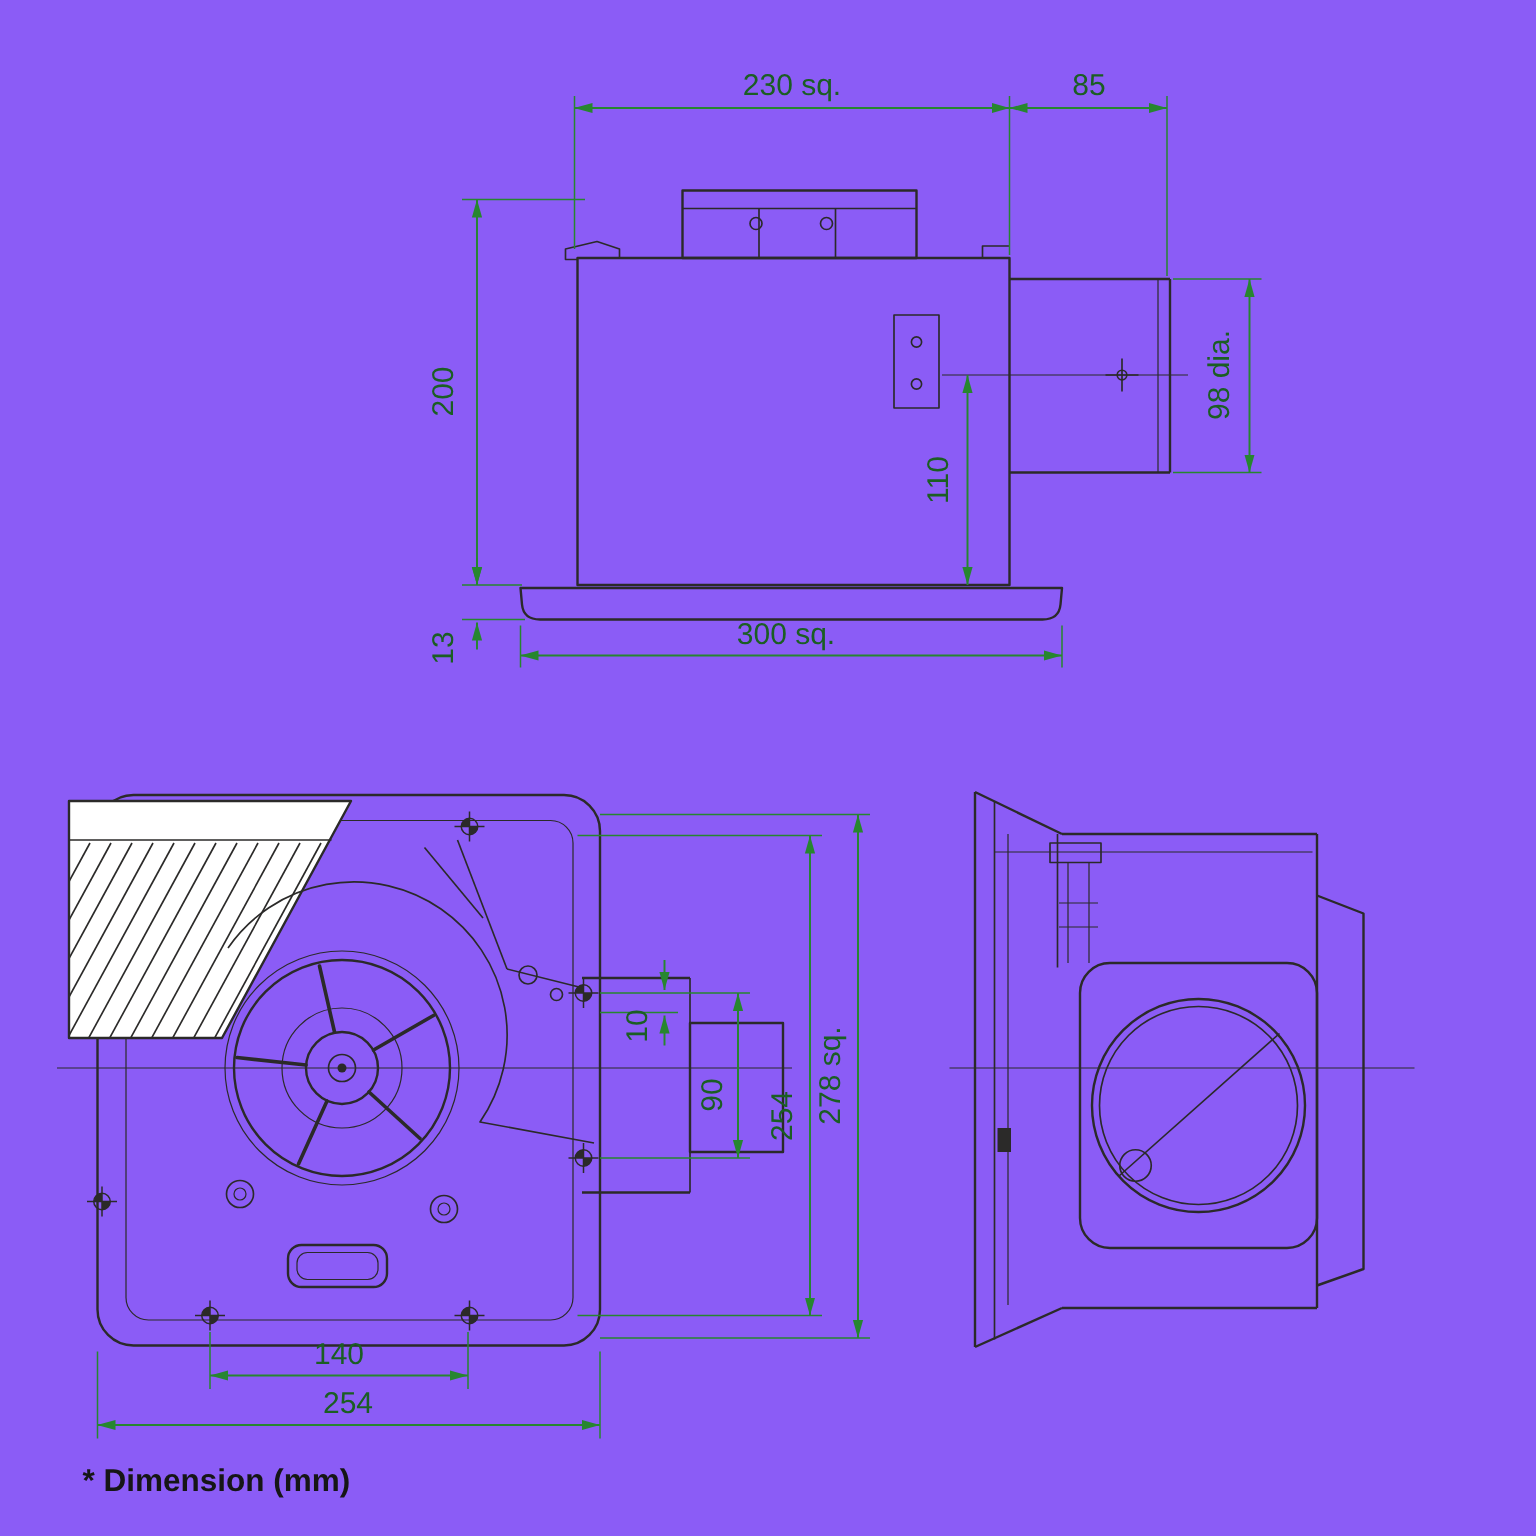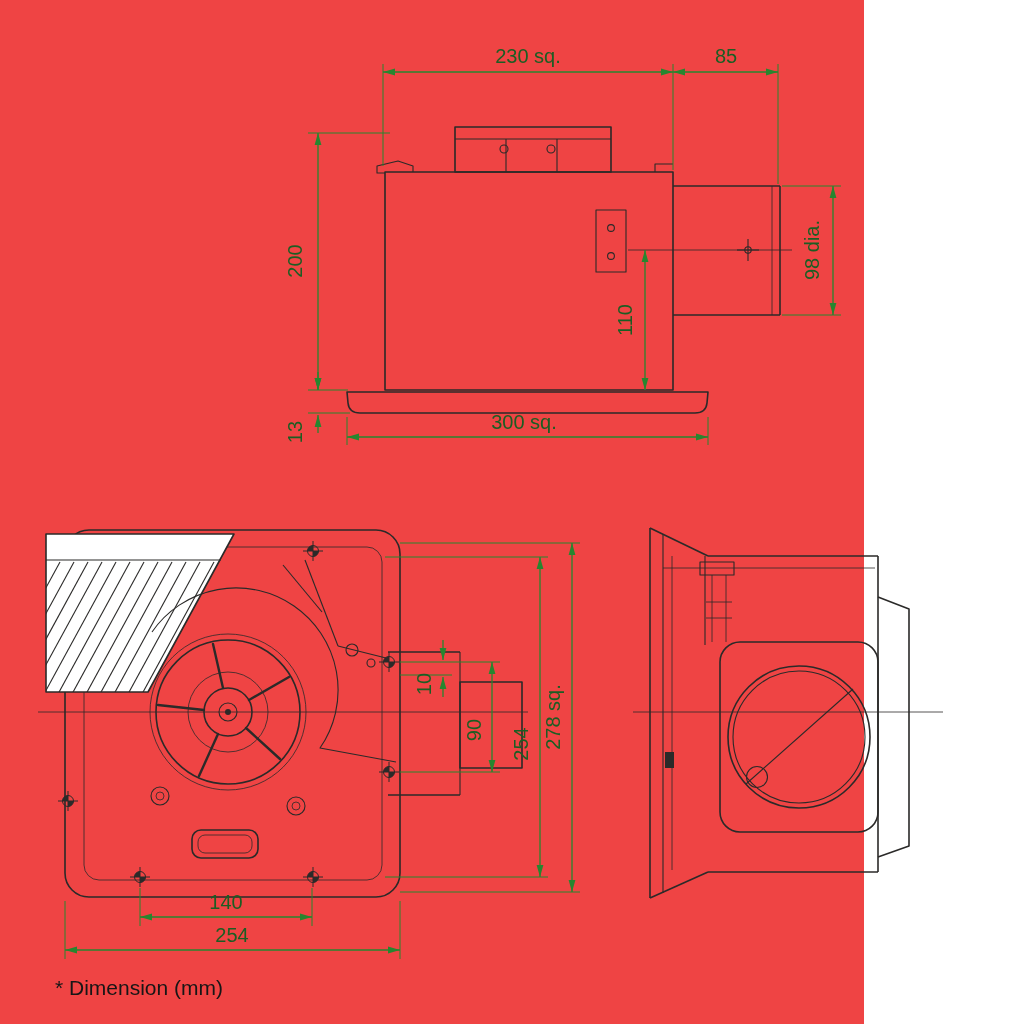--- a/index.html
+++ b/index.html
@@ -1,36 +1,36 @@
 <!DOCTYPE html>
 <html style="--line: #2b2a29; --dim: #27862f; --dimtext: #1b5e23;"><head>
 <meta charset="utf-8">
 <style>
   :root{
     --line:#2b2a29;
     --dim:#27862f;
     --dimtext:#1b5e23;
   }
   html,body{margin:0;padding:0;width:1024px;height:1024px;background:#ffffff;overflow:hidden;}
-  .stage{position:relative;width:864px;height:1024px;background:#ef4444;font-family:"Liberation Sans",sans-serif;}
+  .stage{position:relative;width:1024px;height:1024px;background:#8b5cf6;font-family:"Liberation Sans",sans-serif;}
   svg{display:block}
   .k {stroke:var(--line);stroke-width:1.6;fill:none;stroke-linejoin:round;}
   .k2{stroke:var(--line);stroke-width:1.1;fill:none;stroke-linejoin:round;}
   .k3{stroke:var(--line);stroke-width:0.8;fill:none;}
   .fillk{fill:var(--line);stroke:none;}
   .wfill{fill:#ffffff;stroke:var(--line);stroke-width:1.6;stroke-linejoin:round;}
   .sp{stroke:var(--line);stroke-width:2.4;fill:none;stroke-linecap:round;}
   .ext{stroke:var(--dim);stroke-width:1;fill:none;}
   .dimb{stroke:var(--dim);stroke-width:1.3;fill:none;marker-start:url(#ar);marker-end:url(#ar);}
   .dima{stroke:var(--dim);stroke-width:1.3;fill:none;marker-end:url(#ar);}
   .dimtext{fill:var(--dimtext);font-family:"Liberation Sans",sans-serif;font-size:20px;text-anchor:middle;}
   .arrowhead{fill:var(--dim);}
   #pmark line,#pmark circle{stroke:var(--line);stroke-width:1;fill:none;}
   #pmark path{fill:var(--line);stroke:none;}
-  .footer-note{position:absolute;left:55px;top:976px;font-size:21px;color:#161616;font-family:"Liberation Sans",sans-serif;}
+  .footer-note{position:absolute;left:55px;top:976px;font-size:21px;color:#161616;font-family:"Liberation Sans",sans-serif;font-weight:bold;}
 </style>
 </head>
 <body>
 
 <div class="stage">
   <svg width="1024" height="1024" viewBox="0 0 1024 1024">
     <defs>
       <marker id="ar" viewBox="0 0 12 10" refX="12" refY="5" markerWidth="12" markerHeight="10" markerUnits="userSpaceOnUse" orient="auto-start-reverse">
         <polygon points="0,1.6 12,5 0,8.4" class="arrowhead"></polygon>
       </marker>

